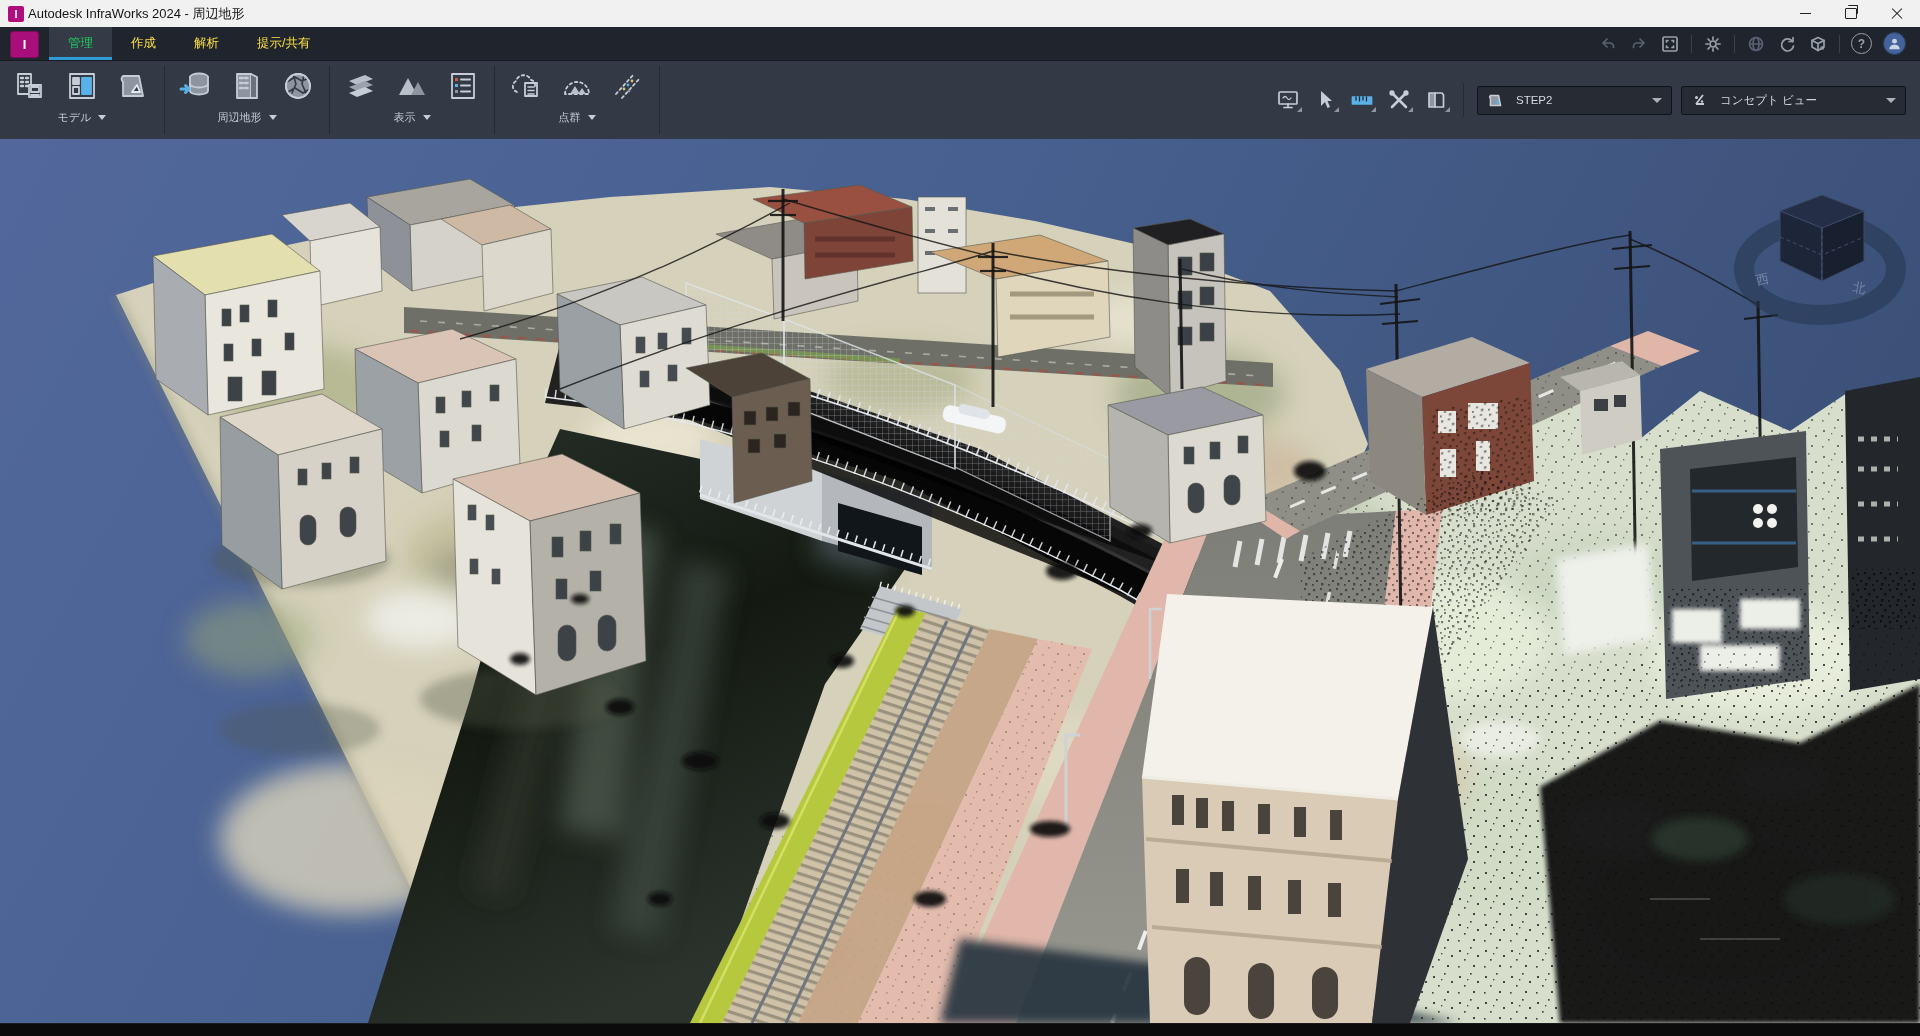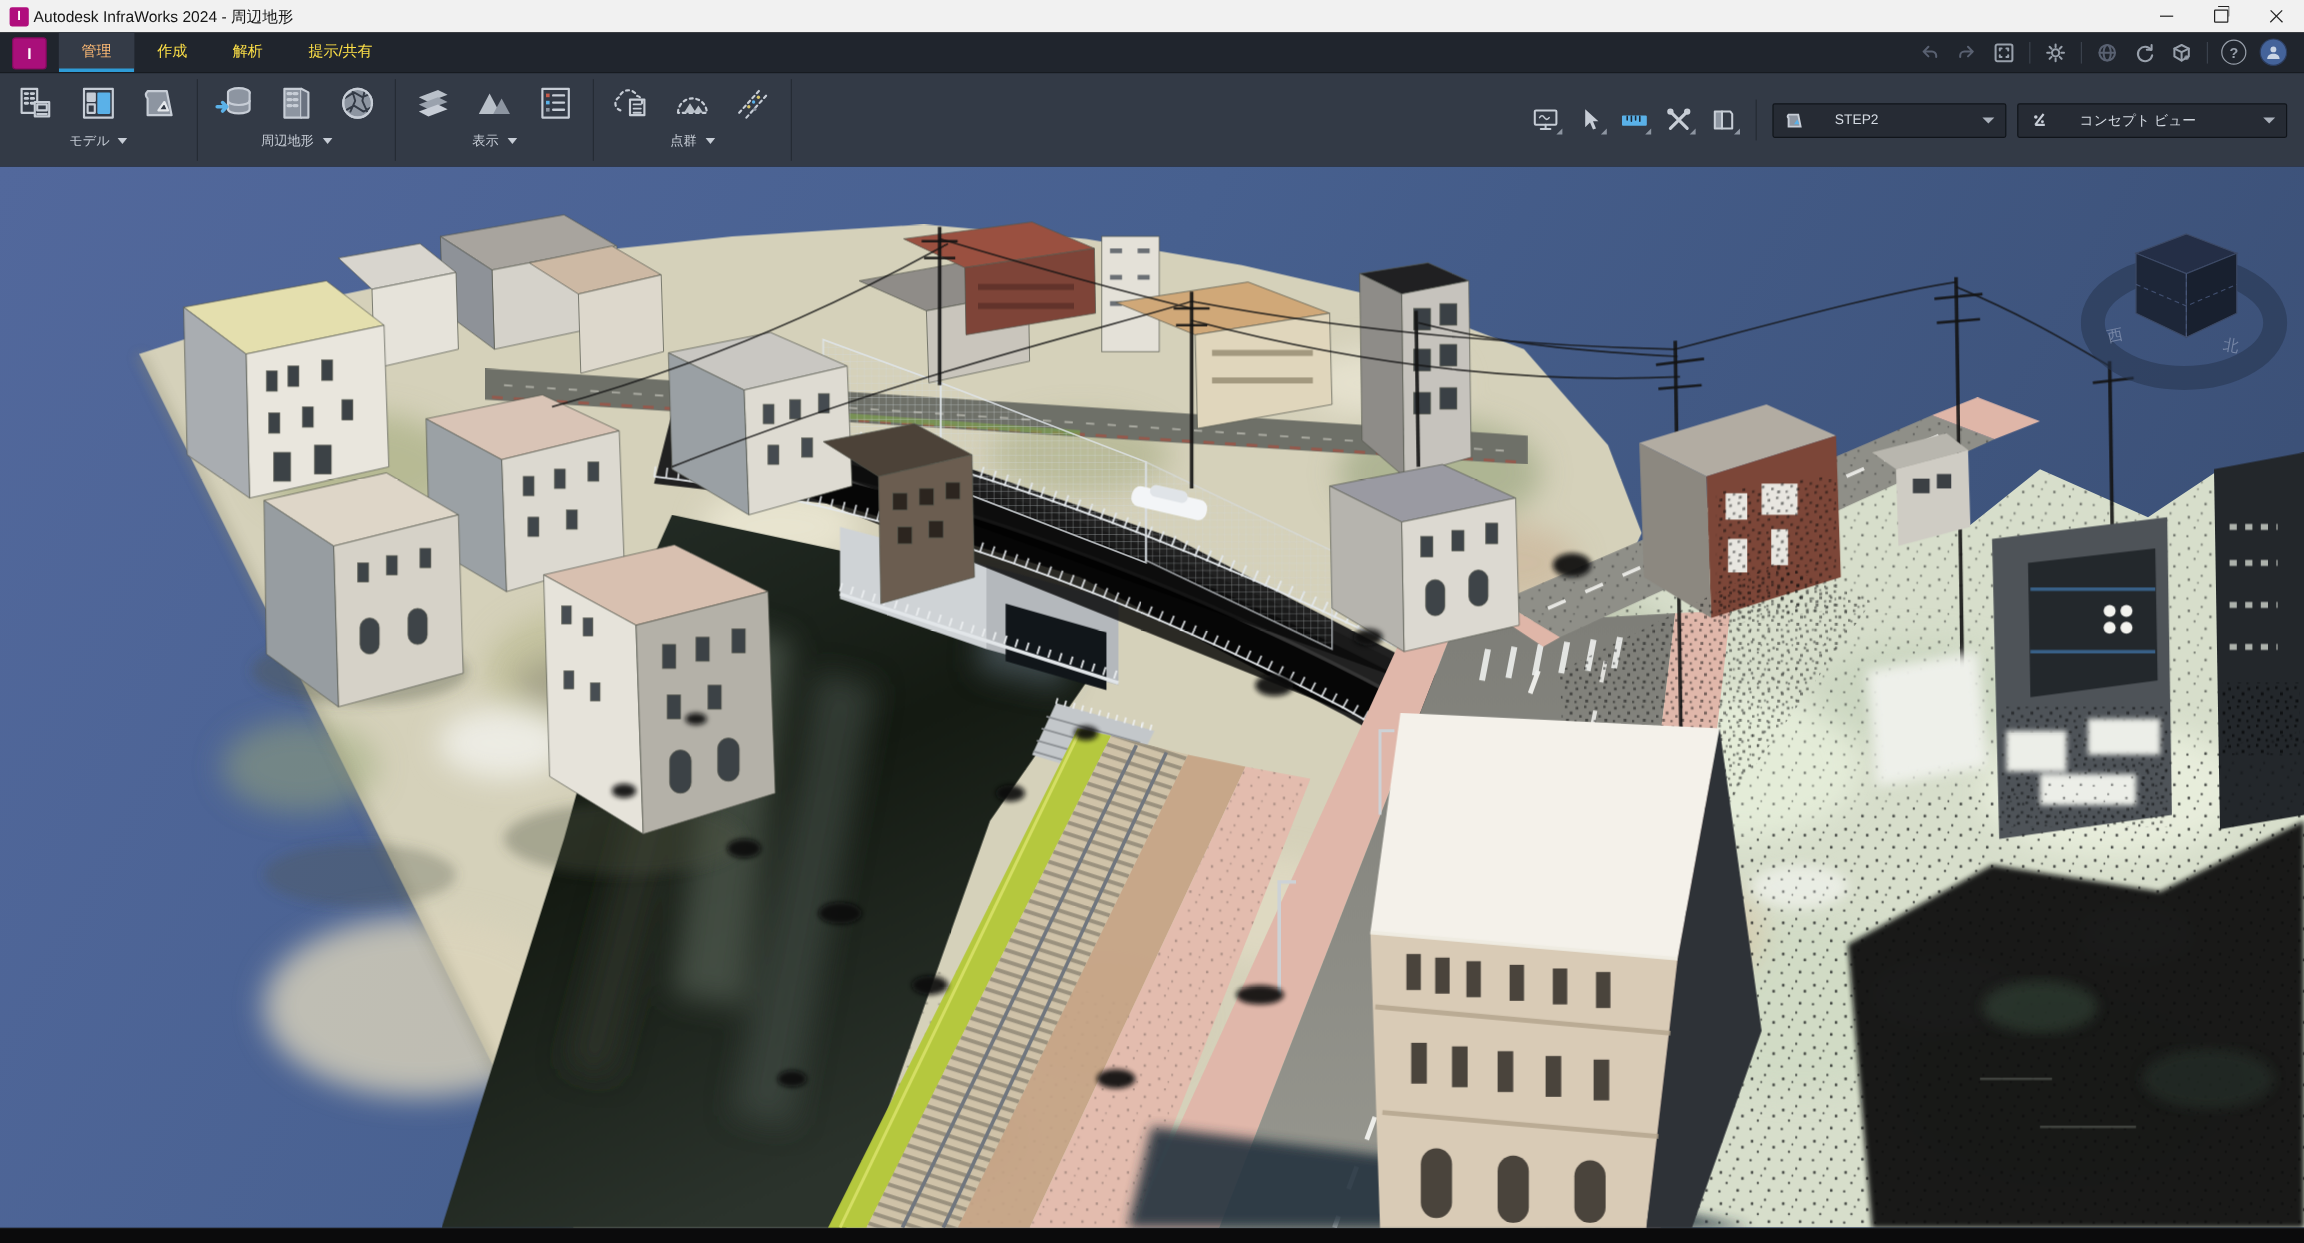--- a/index.html
+++ b/index.html
@@ -20,21 +20,21 @@
   .ic-close{position:relative;width:12px;height:12px;display:block;}
   .ic-close:before,.ic-close:after{content:"";position:absolute;left:-1px;top:5px;width:14px;height:1.4px;background:#222;}
   .ic-close:before{transform:rotate(45deg);} .ic-close:after{transform:rotate(-45deg);}
 
   
   .ribbon{height:33px;background:#20252d;display:flex;align-items:stretch;flex:0 0 auto;}
   .app-btn{width:27px;height:25px;background:#a90f7a;border-radius:3px;margin:4px 10px 4px 10px;
     display:flex;align-items:center;justify-content:center;color:#fff;font-weight:bold;font-size:13px;
     border:1px solid #7e0b5b;}
   .rtab{padding:0 19px;display:flex;align-items:center;font-size:12.5px;color:#fde047;cursor:default;}
-  .rtab.active{background:#343b47;color:#fdba74;box-shadow:inset 0 -3px 0 #2e9bd6;}
+  .rtab.active{background:#343b47;color:#22c55e;box-shadow:inset 0 -3px 0 #2e9bd6;}
   .ribbon-right{margin-left:auto;display:flex;align-items:center;gap:11px;padding-right:14px;}
   .ric{width:20px;height:20px;display:flex;align-items:center;justify-content:center;}
   .ric svg{width:18px;height:18px;stroke:#98a0ab;fill:none;stroke-width:1.7;stroke-linecap:round;stroke-linejoin:round;}
   .ric.dim svg{stroke:#596171;}
   .rdivider{width:1px;height:18px;background:#3a414c;}
   .avatar{width:21px;height:21px;border-radius:50%;background:#44639a;display:flex;align-items:center;justify-content:center;overflow:hidden;border:1px solid #2c3d5e;}
   .avatar svg{width:15px;height:15px;fill:#c9d4e4;stroke:none;}
   .helpc{width:19px;height:19px;border-radius:50%;border:1.6px solid #98a0ab;color:#98a0ab;
     display:flex;align-items:center;justify-content:center;font-size:12px;font-weight:bold;}
 
@@ -48,21 +48,21 @@
   .tdiv{width:1px;background:#252b34;margin:5px 0;}
   .bigicon{width:36px;height:36px;}
   .bigicon svg{width:36px;height:36px;stroke:#c7cdd6;fill:none;stroke-width:1.8;stroke-linejoin:round;stroke-linecap:round;}
   .toolbar-right{margin-left:auto;display:flex;align-items:center;gap:9px;padding-right:14px;}
   .vicon{position:relative;width:28px;height:26px;display:flex;align-items:center;justify-content:center;}
   .vicon svg{width:24px;height:24px;stroke:#c7cdd6;fill:none;stroke-width:1.7;stroke-linecap:round;stroke-linejoin:round;}
   .vicon:after{content:"";position:absolute;right:0px;bottom:1px;width:0;height:0;
     border-left:5px solid transparent;border-bottom:5px solid #8d95a1;}
   .vdiv{width:1px;height:34px;background:#252b34;margin:0 4px;}
   .dropdown{height:27px;background:#262b34;border:1px solid #10141a;border-radius:2px;
-    display:flex;align-items:center;padding:0 9px;gap:25px;color:#d4dae2;font-size:11.5px;}
+    display:flex;align-items:center;padding:0 9px;gap:12px;color:#d4dae2;font-size:11.5px;}
   .dropdown .dd-caret{margin-left:auto;width:0;height:0;border-left:5px solid transparent;border-right:5px solid transparent;border-top:5px solid #aab1bb;}
   .dd1{width:175px;} .dd2{width:205px;}
   .dd-ic svg{width:17px;height:17px;stroke:#c7cdd6;fill:none;stroke-width:1.6;display:block;}
 
   
   .viewport{position:relative;height:884px;flex:0 0 auto;background:#49608f;}
   .viewport svg.scene{position:absolute;left:0;top:0;}
   .bottombar{height:14px;background:#0b0b0c;flex:0 0 auto;border-top:1px solid #1c1c1e;}
 </style>
 </head>

